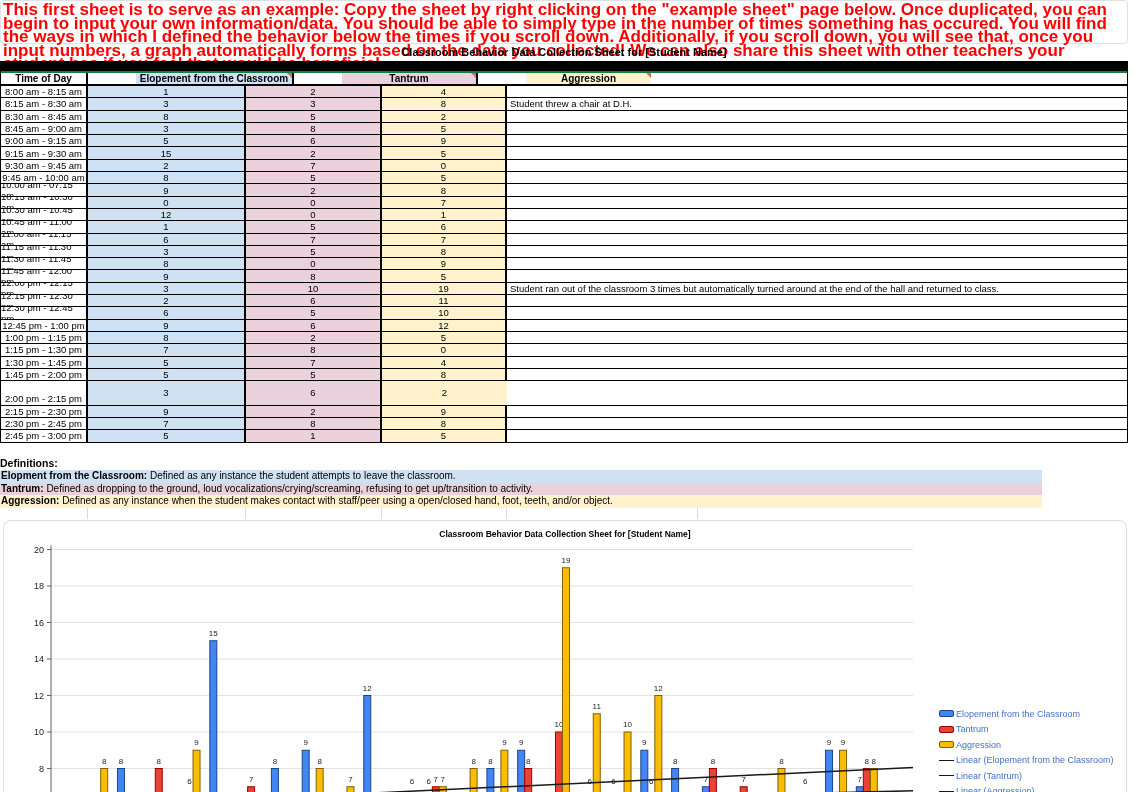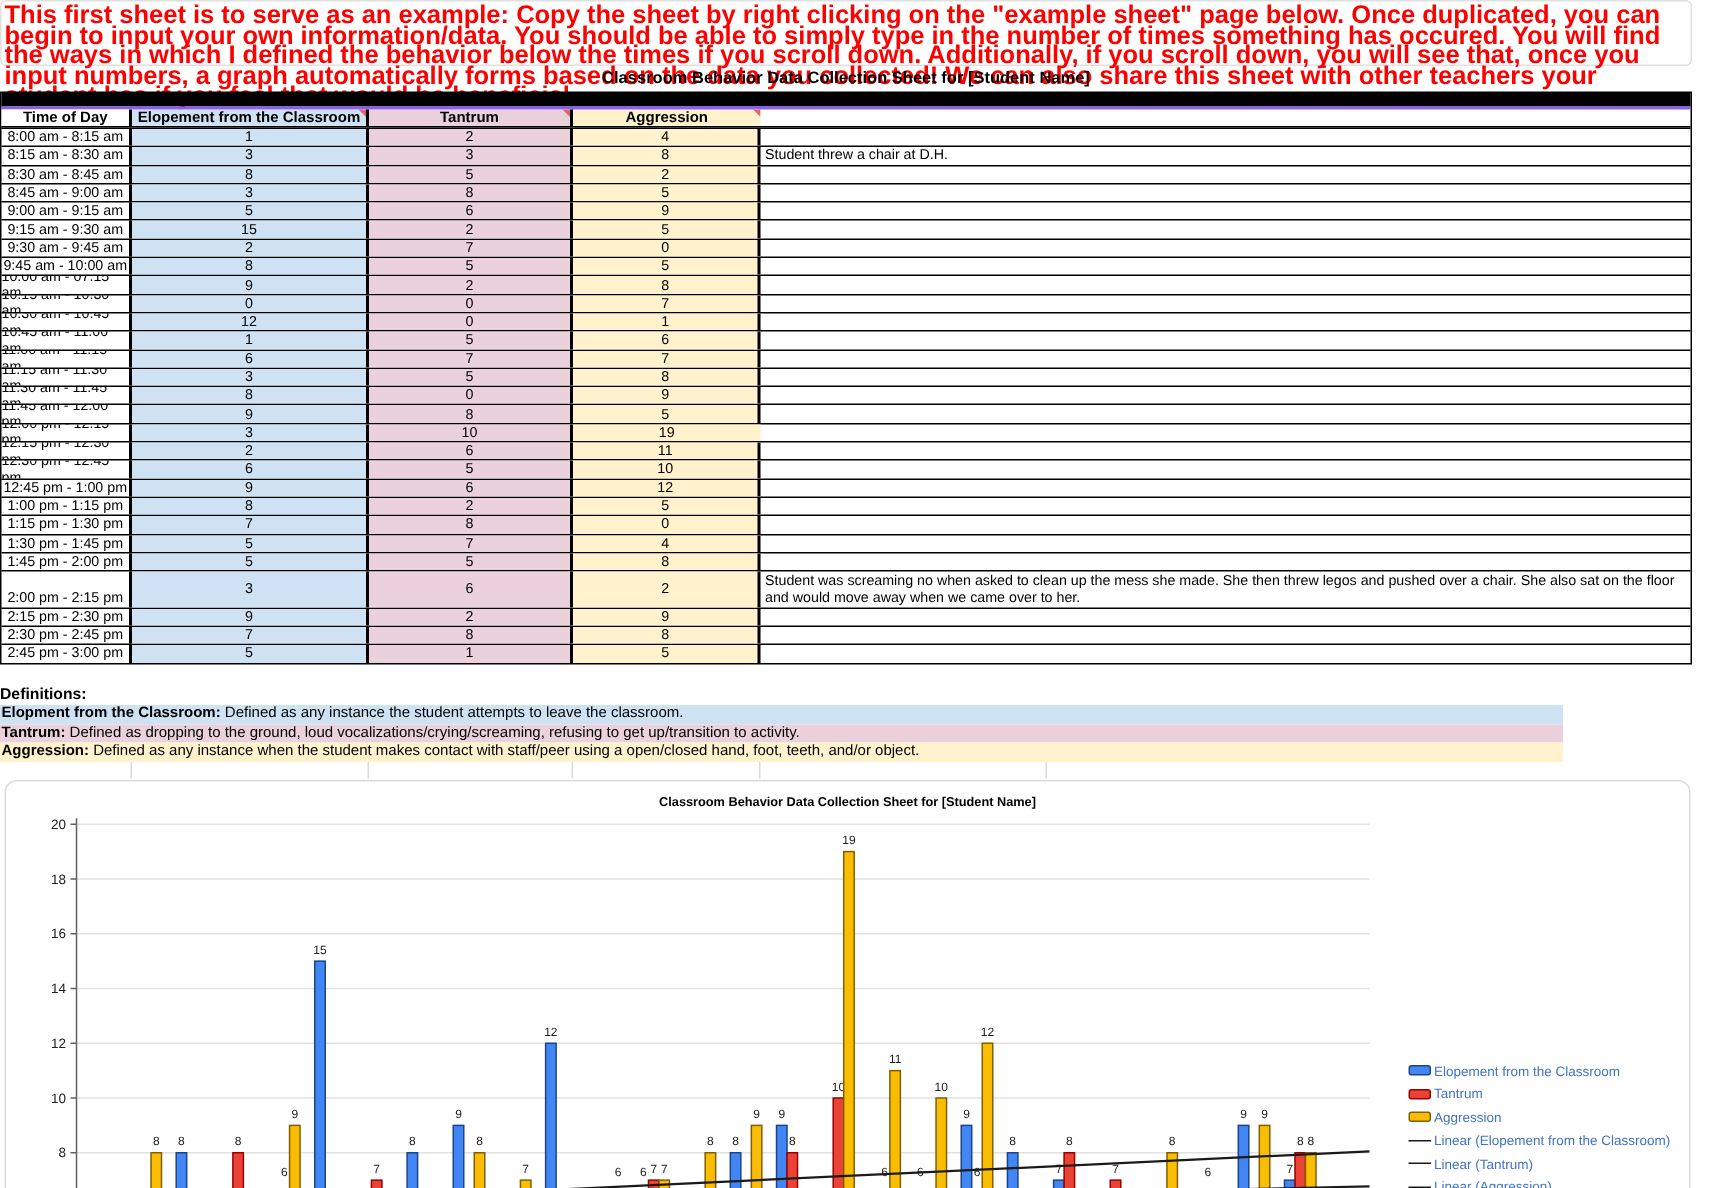--- a/index.html
+++ b/index.html
@@ -16,21 +16,21 @@
     padding:2px 6px 2px 2px;
   }
   .sheet-title {
     position:absolute; left:0; top:45px; width:1128px; height:15px;
     text-align:center; font-weight:bold; font-size:11px; line-height:15px;
   }
   
   .btable { position:absolute; left:0; top:61px; width:1128px; border:1px solid #000; }
   .band { height:9px; background:#000; }
   .trow { display:flex; border-top:1px solid #000; height:12.3px; }
-  .trow.thead { height:14px; border-top:2px solid #8b5cf6; border-bottom:1px solid #000; }
+  .trow.thead { height:14px; border-top:2px solid #15803d; border-bottom:1px solid #000;gap:48px; }
   .trow.tall { height:24.6px; }
   .c { position:relative; border-right:2px solid #000; overflow:hidden;
        font-size:9.5px; display:flex; align-items:center; justify-content:center; }
   .c:last-child { border-right:none; }
   .c-time { width:87px; }
   .c-elope { width:158px; background:#cfe2f3; }
   .c-tant { width:136px; background:#ead1dc; }
   .c-aggr { width:125px; background:#fff2cc; }
   .c-note { flex:1; justify-content:flex-start; padding-left:3px; text-align:left; line-height:11px; }
   .thead .c { font-weight:bold; font-size:10px; background-clip:padding-box; }
@@ -197,20 +197,21 @@
           <div class="c c-elope">9</div>
           <div class="c c-tant">8</div>
           <div class="c c-aggr">5</div>
           <div class="c c-note"></div>
         </div>
         <div class="trow">
           <div class="c c-time">12:00 pm - 12:15 pm</div>
           <div class="c c-elope">3</div>
           <div class="c c-tant">10</div>
           <div class="c c-aggr">19</div>
+          <div class="c c-note">Student ran out of the classroom 3 times but automatically turned around at the end of the hall and returned to class.</div>
         </div>
         <div class="trow">
           <div class="c c-time">12:15 pm - 12:30 pm</div>
           <div class="c c-elope">2</div>
           <div class="c c-tant">6</div>
           <div class="c c-aggr">11</div>
           <div class="c c-note"></div>
         </div>
         <div class="trow">
           <div class="c c-time">12:30 pm - 12:45 pm</div>
@@ -252,21 +253,20 @@
           <div class="c c-elope">5</div>
           <div class="c c-tant">5</div>
           <div class="c c-aggr">8</div>
           <div class="c c-note"></div>
         </div>
         <div class="trow tall">
           <div class="c c-time">2:00 pm - 2:15 pm</div>
           <div class="c c-elope">3</div>
           <div class="c c-tant">6</div>
           <div class="c c-aggr">2</div>
-          <div class="c c-note">Student was screaming no when asked to clean up the mess she made. She then threw legos and pushed over a chair. She also sat on the floor and would move away when we came over to her.</div>
         </div>
         <div class="trow">
           <div class="c c-time">2:15 pm - 2:30 pm</div>
           <div class="c c-elope">9</div>
           <div class="c c-tant">2</div>
           <div class="c c-aggr">9</div>
           <div class="c c-note"></div>
         </div>
         <div class="trow">
           <div class="c c-time">2:30 pm - 2:45 pm</div>

